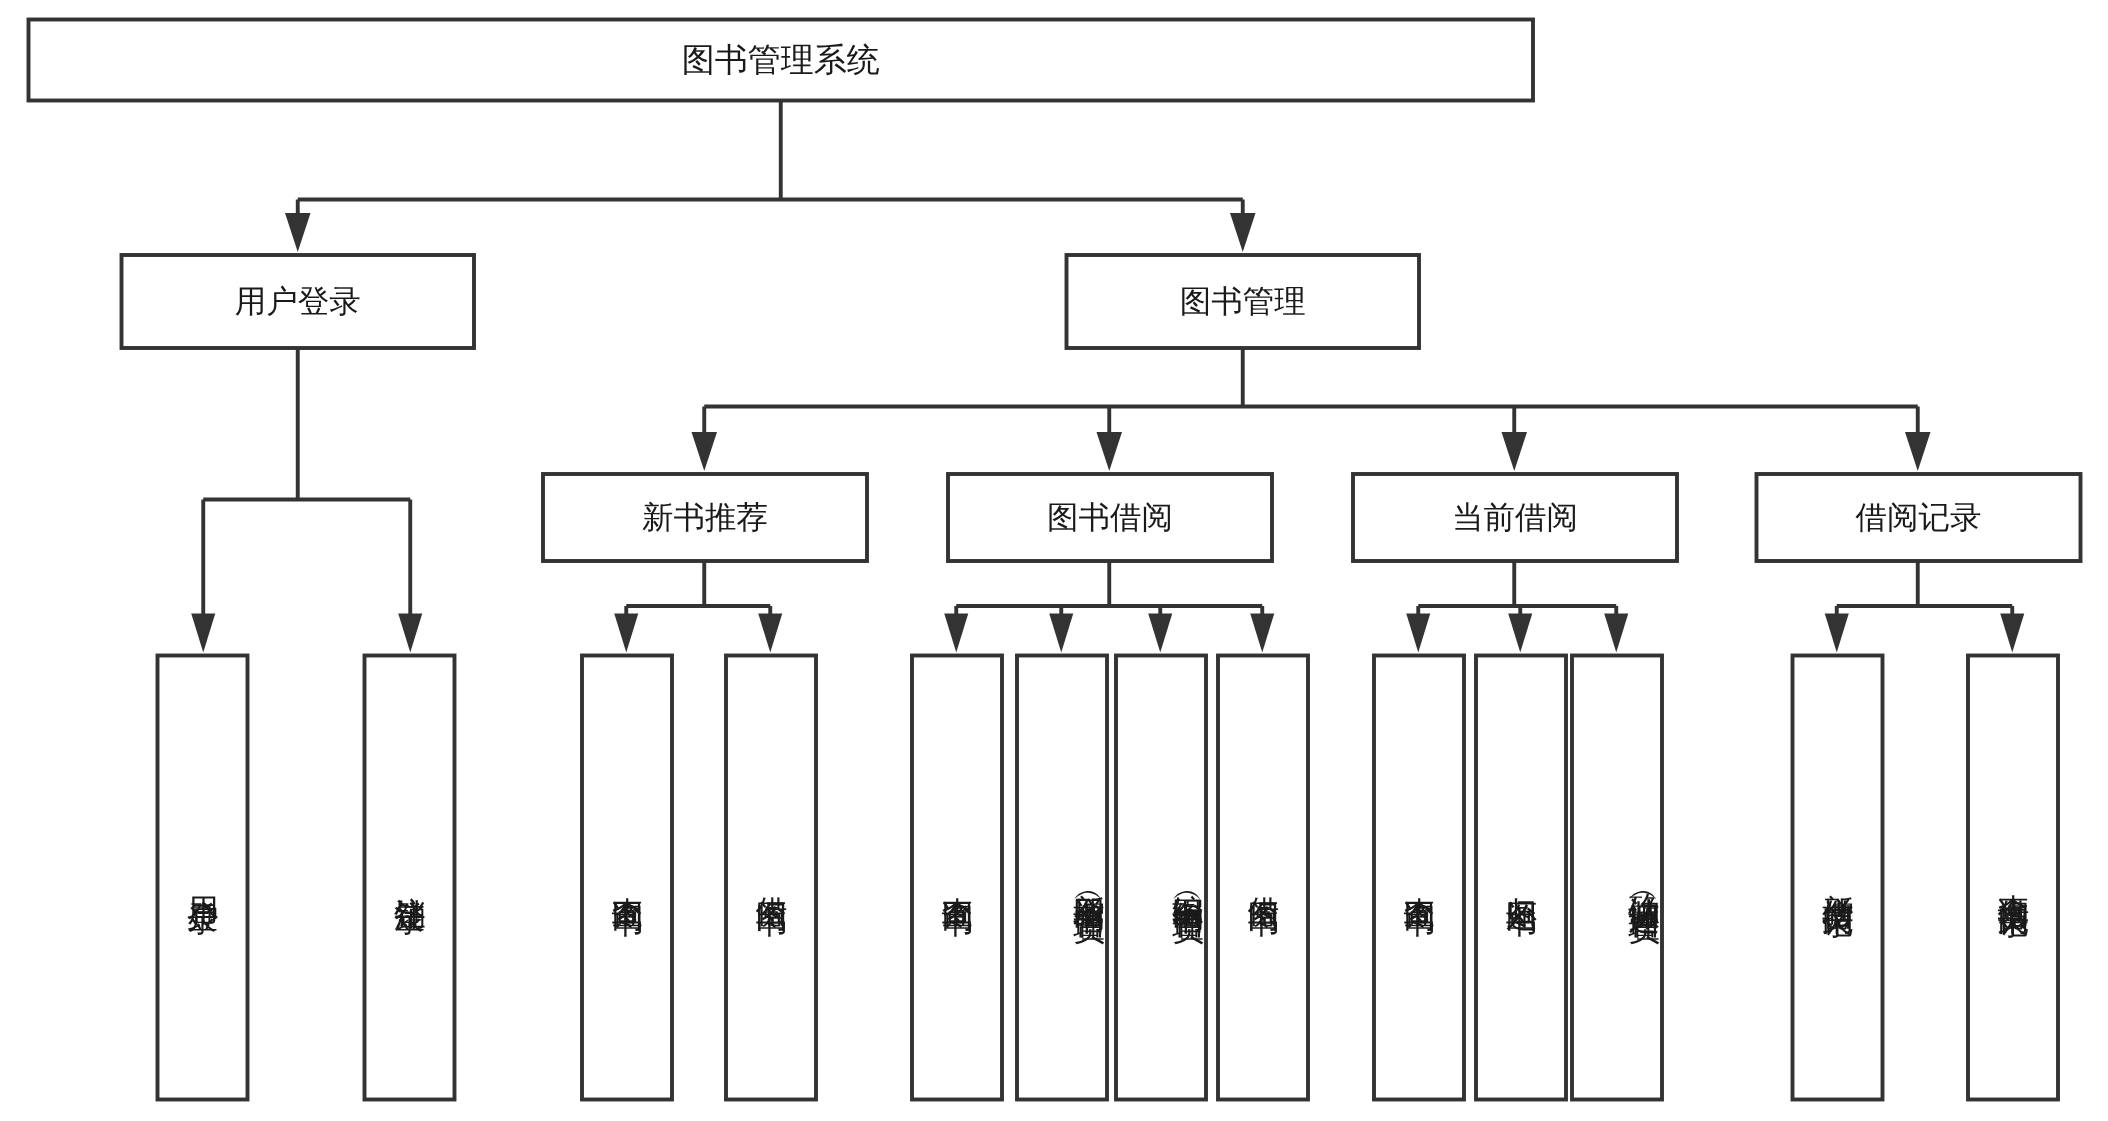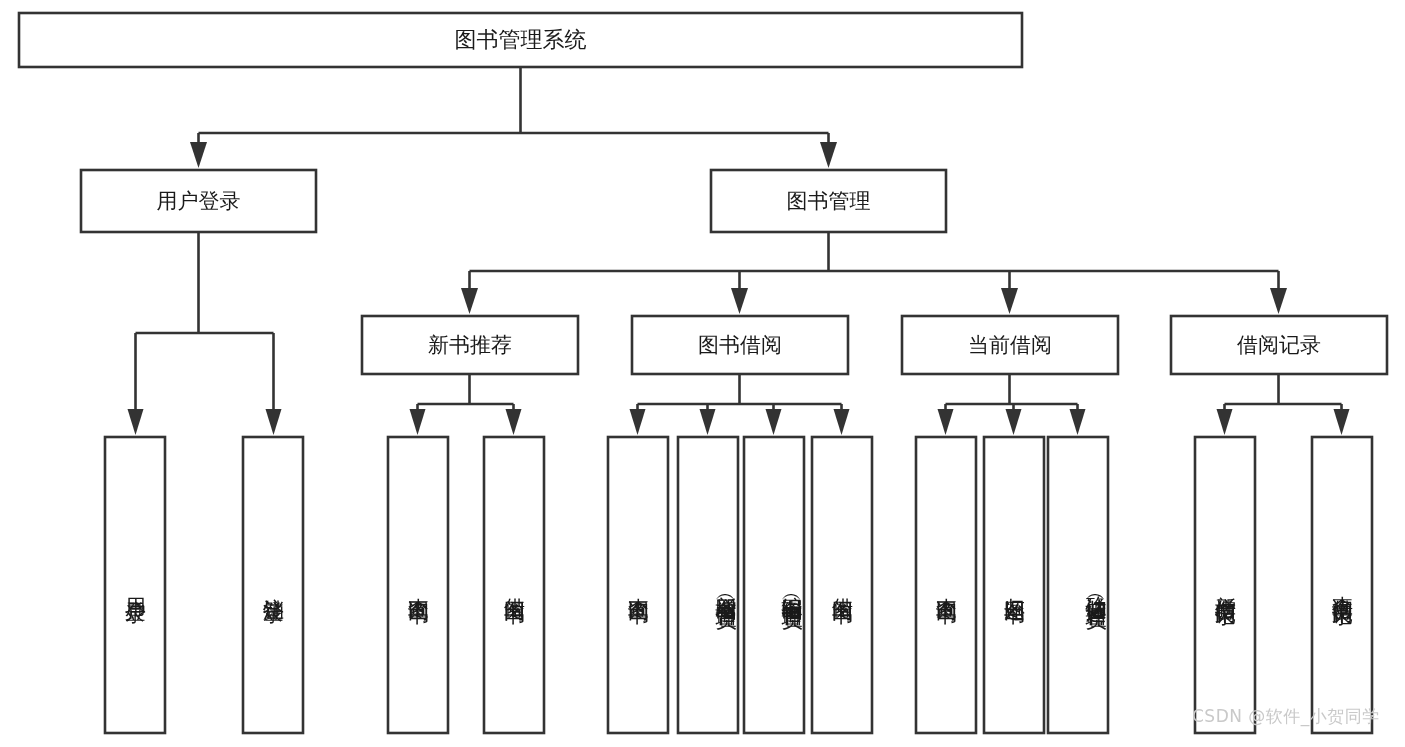--- a/index.html
+++ b/index.html
@@ -221,15 +221,14 @@
   <div class="leaf-label" style="left:608px; top:437px; width:60px; height:296px;">查询图书</div>
   <div class="leaf-label" style="left:678px; top:437px; width:60px; height:296px; align-items:flex-start; padding-top:6px; box-sizing:border-box;">新增图书（管理员）</div>
   <div class="leaf-label" style="left:744px; top:437px; width:60px; height:296px; align-items:flex-start; padding-top:6px; box-sizing:border-box;">编辑图书（管理员）</div>
   <div class="leaf-label" style="left:812px; top:437px; width:60px; height:296px;">借阅图书</div>
   <div class="leaf-label" style="left:916px; top:437px; width:60px; height:296px;">查询图书</div>
   <div class="leaf-label" style="left:984px; top:437px; width:60px; height:296px;">归还图书</div>
   <div class="leaf-label" style="left:1048px; top:437px; width:60px; height:296px; align-items:flex-start; padding-top:6px; box-sizing:border-box;">确认归还（管理员）</div>
   <div class="leaf-label" style="left:1195px; top:437px; width:60px; height:296px;">新增借阅记录</div>
   <div class="leaf-label" style="left:1312px; top:437px; width:60px; height:296px;">查询借阅记录</div>
 
-  <div class="watermark" style="left:1192px; top:705px;">CSDN @软件_小贺同学</div>
 
 </div>
 
 </body></html>

